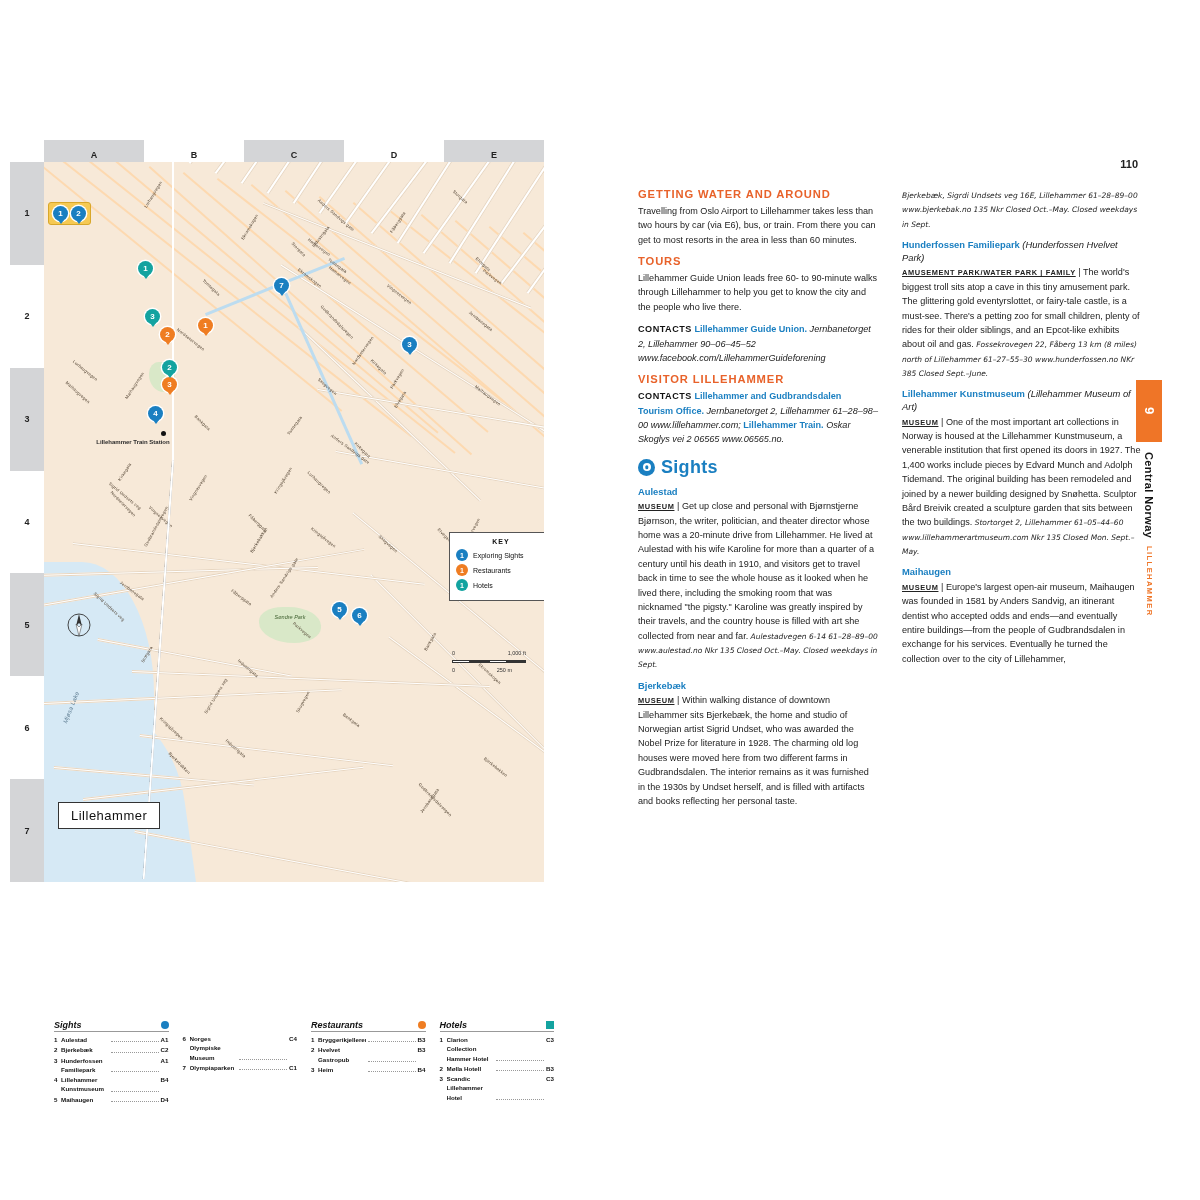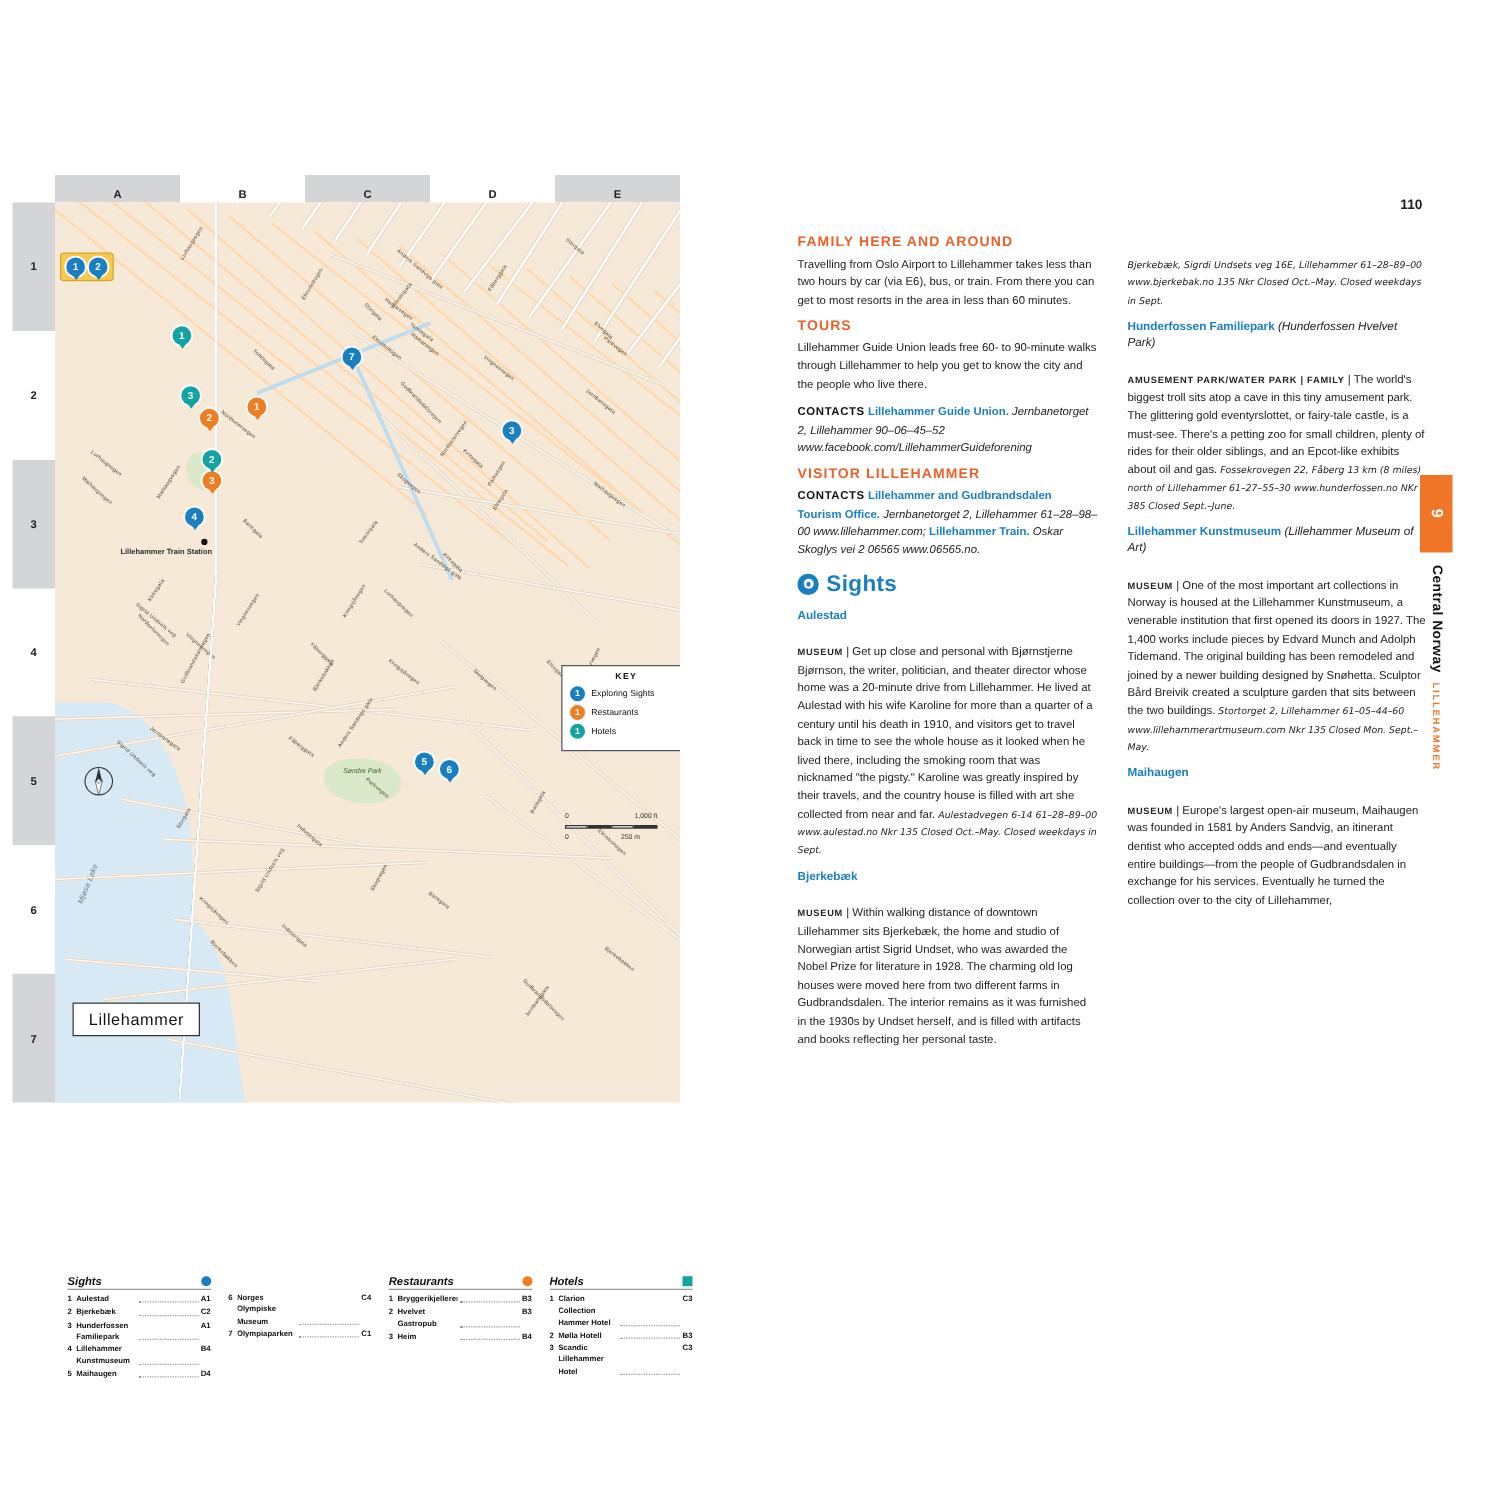--- a/index.html
+++ b/index.html
@@ -105,22 +105,22 @@
   .contacts i{font-style:italic;}
   .sights-head{display:flex;align-items:center;gap:6px;margin:10px 0 7px 0;}
   .sights-icon{width:17px;height:17px;border-radius:50%;background:#1a7fc1;position:relative;}
   .sights-icon::before{content:"";position:absolute;left:50%;top:50%;transform:translate(-50%,-50%);
     width:8px;height:8px;border-radius:50%;background:#fff;}
   .sights-icon::after{content:"";position:absolute;left:50%;top:50%;transform:translate(-50%,-50%);
     width:3.4px;height:3.4px;border-radius:50%;background:#1a7fc1;}
   .sights-title{color:#1a7fc1;font-size:18px;font-weight:700;letter-spacing:0.3px;}
   .poi-name{font-size:9.4px;font-weight:700;color:#1a7fc1;margin:8px 0 1px 0;line-height:1.35;}
   .poi-name i{font-style:italic;color:#222;font-weight:400;}
-  .poi-cat{font-size:7.4px;font-weight:700;letter-spacing:0.6px;color:#222;}
-  .poi-body{font-size:9.1px;line-height:1.58;color:#222;margin:16px 0 2px 0;}
+  .poi-cat{font-size:7.4px;font-weight:700;letter-spacing:0.6px;color:#222;text-decoration:underline;}
+  .poi-body{font-size:9.1px;line-height:1.58;color:#222;margin:0 0 2px 0;}
   .poi-body i{font-style:italic;}
   .gl{font-family:"DejaVu Sans", sans-serif;font-size:7.5px;}
 
   
   .side-tab{position:absolute;right:18px;top:240px;width:26px;height:62px;background:#ef7527;
     display:flex;align-items:center;justify-content:center;}
   .side-tab span{color:#fff;font-size:13px;font-weight:700;
     writing-mode:vertical-rl;transform:rotate(180deg);}
   .side-vert{position:absolute;right:18px;top:312px;width:26px;height:260px;
     display:flex;flex-direction:column;align-items:center;}
@@ -468,21 +468,21 @@
       <span>6</span>
     </div>
     <div class="side-vert">
       <div class="t1">Central Norway</div>
       <div class="t2">LILLEHAMMER</div>
     </div>
 
     <div class="cols">
 
       <div class="col">
-        <div class="sec-head">FAMILY HERE AND AROUND</div>
+        <div class="sec-head">GETTING WATER AND AROUND</div>
         <p class="body">Travelling from Oslo Airport to Lillehammer takes less than two hours by car (via E6), bus, or train. From there you can get to most resorts in the area in less than 60 minutes.</p>
 
         <div class="sec-head">TOURS</div>
         <p class="body">Lillehammer Guide Union leads free 60- to 90-minute walks through Lillehammer to help you get to know the city and the people who live there.</p>
 
         <p class="contacts">
           <b class="kw">CONTACTS</b>
           <b class="name">Lillehammer Guide Union.</b>
           <i> Jernbanetorget 2, Lillehammer  90–06–45–52  www.facebook.com/LillehammerGuideforening</i>
         </p>

